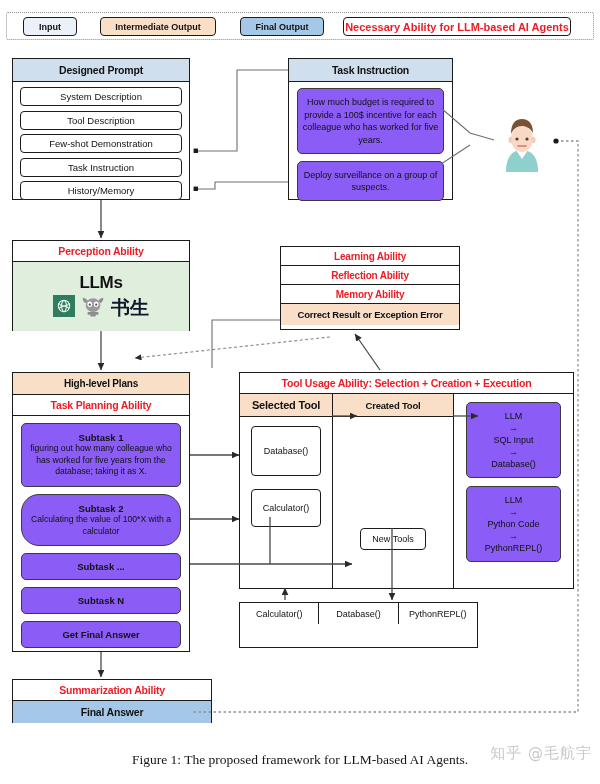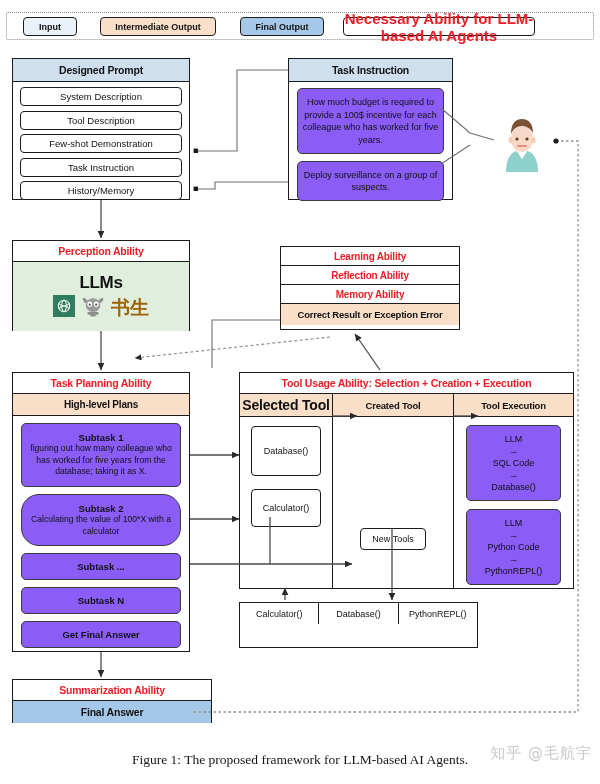--- a/index.html
+++ b/index.html
@@ -40,21 +40,21 @@
   <div class="abs legend-frame" style="left:6px;top:12px;width:588px;height:28px;">
     <div class="abs box rnd cell" style="left:16px;top:4px;width:54px;height:19px;background:#eaf1f9;font-size:9px;font-weight:bold;text-align:right;">
       <span>Input</span>
     </div>
     <div class="abs box rnd cell peach" style="left:93px;top:4px;width:116px;height:19px;font-size:9px;font-weight:bold;">
       <span>Intermediate Output</span>
     </div>
     <div class="abs box rnd cell blue-strong" style="left:233px;top:4px;width:84px;height:19px;font-size:9px;font-weight:bold;">
       <span>Final Output</span>
     </div>
-    <div class="abs box rnd cell" style="left:336px;top:4px;width:192px;height:19px;font-size:15px;font-weight:bold;">
+    <div class="abs box rnd cell" style="left:336px;top:4px;width:228px;height:19px;font-size:11px;font-weight:bold;">
       <span class="red">Necessary Ability for LLM-based AI Agents</span>
     </div>
   </div>
 
   <div class="abs box" style="left:12px;top:58px;width:178px;height:142px;">
     <div class="hdr blue-hdr" style="height:22px;border-bottom:1.6px solid #1b1b1b;font-size:10.5px;">
       <span>Designed Prompt</span>
     </div>
     <div style="padding:5px 7px;display:flex;flex-direction:column;gap:4.5px;">
       <div class="box rnd cell" style="height:17px;font-size:9.5px;">
@@ -128,46 +128,46 @@
             <path d="M5 9 q-4 -3 -3 -6 q3 0 5 3 z" fill="#8d8d8d"></path>
             <path d="M21 9 q4 -3 3 -6 q-3 0 -5 3 z" fill="#8d8d8d"></path>
             <ellipse cx="9.5" cy="10" rx="2.6" ry="3" fill="#ffffff"></ellipse>
             <ellipse cx="16.5" cy="10" rx="2.6" ry="3" fill="#ffffff"></ellipse>
             <circle cx="9.5" cy="10.5" r="1.2" fill="#555"></circle>
             <circle cx="16.5" cy="10.5" r="1.2" fill="#555"></circle>
             <rect x="7" y="18.5" width="12" height="3" rx="1" fill="#8d8d8d"></rect>
             <rect x="10" y="21" width="6" height="2.4" rx="1" fill="#8d8d8d"></rect>
           </svg>
         </span>
-        <span style="font-size:19px;font-weight:bold;color:#a16207;font-family:'DejaVu Sans',sans-serif;">书生</span>
+        <span style="font-size:19px;font-weight:bold;color:#0f172a;font-family:'DejaVu Sans',sans-serif;">书生</span>
       </div>
     </div>
   </div>
 
   <div class="abs box" style="left:280px;top:246px;width:180px;height:84px;">
     <div class="hdr" style="height:18px;border-bottom:1.4px solid #1b1b1b;font-size:10px;">
       <span class="red">Learning Ability</span>
       </div>
     <div class="hdr" style="height:18px;border-bottom:1.4px solid #1b1b1b;font-size:10px;">
       <span class="red">Reflection Ability</span>
       </div>
     <div class="hdr" style="height:18px;border-bottom:1.4px solid #1b1b1b;font-size:10px;">
       <span class="red">Memory Ability</span>
       </div>
     <div class="hdr peach" style="height:21px;font-size:9.5px;">
       <span>Correct Result or Exception Error</span>
       </div>
   </div>
 
   <div class="abs box" style="left:12px;top:372px;width:178px;height:280px;">
+    <div class="hdr peach" style="height:21px;border-bottom:1.5px solid #1b1b1b;font-size:10px;">
+      <span>High-level Plans</span>
+      </div>
     <div class="hdr" style="height:20px;border-bottom:1.5px solid #1b1b1b;font-size:10.5px;">
       <span class="red">Task Planning Ability</span>
-      </div>
-    <div class="hdr peach" style="height:21px;border-bottom:1.5px solid #1b1b1b;font-size:10px;">
-      <span>High-level Plans</span>
       </div>
     <div style="padding:7px 8px;display:flex;flex-direction:column;gap:7px;">
       <div class="sub" style="height:58px;">
         <div style="font-size:9.5px;font-weight:bold;">Subtask 1</div>
         <div style="font-size:8.6px;line-height:11.5px;">figuring out how many colleague who has worked for five years from the database; taking it as X.</div>
       </div>
       <div class="sub" style="height:46px;border-radius:18px;">
         <div style="font-size:9.5px;font-weight:bold;">Subtask 2</div>
         <div style="font-size:8.6px;line-height:11.5px;">Calculating the value of 100*X with a calculator</div>
       </div>
@@ -193,21 +193,21 @@
   </div>
 
   <div class="abs box" style="left:239px;top:372px;width:335px;height:217px;">
     <div class="hdr" style="height:20px;border-bottom:1.5px solid #1b1b1b;font-size:10.5px;">
       <span class="red">Tool Usage Ability: Selection + Creation + Execution</span>
       </div>
 
     <div style="display:flex;height:195px;">
 
       <div style="width:93px;border-right:1.5px solid #1b1b1b;box-sizing:border-box;">
-        <div class="hdr peach" style="height:22px;border-bottom:1.5px solid #1b1b1b;font-size:14px;">
+        <div class="hdr peach" style="height:22px;border-bottom:1.5px solid #1b1b1b;font-size:11px;">
           <span>Selected Tool</span>
           </div>
         <div style="padding:9px 11px;display:flex;flex-direction:column;gap:13px;">
           <div class="box rnd cell" style="height:48px;font-size:9px;">
             <span>Database()</span>
             </div>
           <div class="box rnd cell" style="height:36px;font-size:9px;">
             <span>Calculator()</span>
             </div>
         </div>
@@ -216,28 +216,25 @@
       <div style="width:121px;border-right:1.5px solid #1b1b1b;box-sizing:border-box;position:relative;">
         <div class="hdr peach" style="height:22px;border-bottom:1.5px solid #1b1b1b;font-size:9.5px;">
           <span>Created Tool</span>
           </div>
         <div class="abs box rnd cell" style="left:27px;top:134px;width:66px;height:22px;font-size:9px;">
           <span>New Tools</span>
           </div>
       </div>
 
       <div style="flex:1;box-sizing:border-box;">
-        <div class="hdr peach" style="height:22px;border-bottom:1.5px solid #1b1b1b;font-size:9.5px;">
-          <span>Tool Execution</span>
-          </div>
         <div style="padding:8px 12px;display:flex;flex-direction:column;gap:8px;">
           <div class="sub" style="height:70px;font-size:9px;line-height:12px;gap:0px;">
             <span>LLM</span>
             <span>→</span>
-            <span>SQL Code</span>
+            <span>SQL Input</span>
             <span>→</span>
             <span>Database()</span>
           </div>
           <div class="sub" style="height:70px;font-size:9px;line-height:12px;gap:0px;">
             <span>LLM</span>
             <span>→</span>
             <span>Python Code</span>
             <span>→</span>
             <span>PythonREPL()</span>
           </div>

